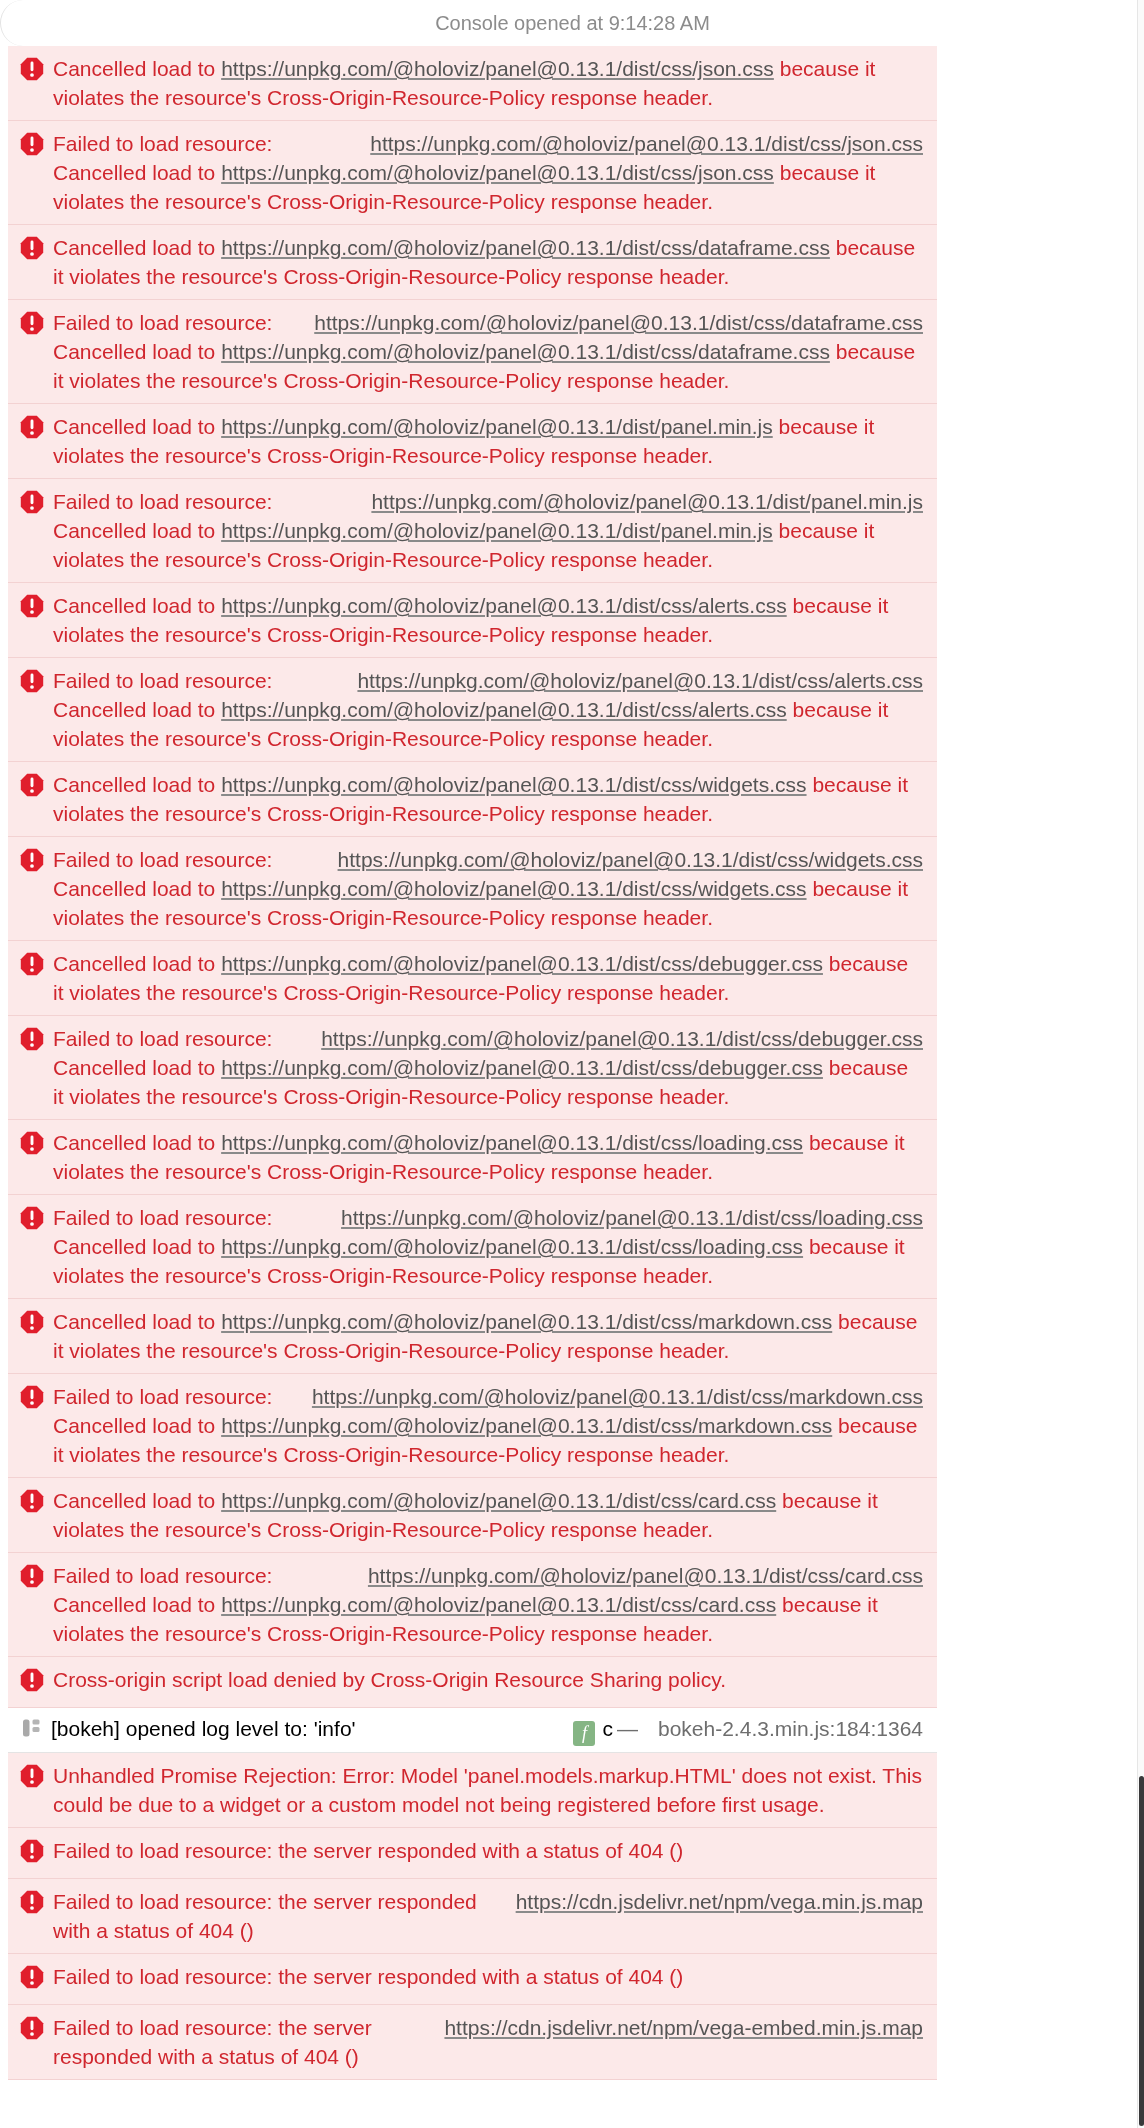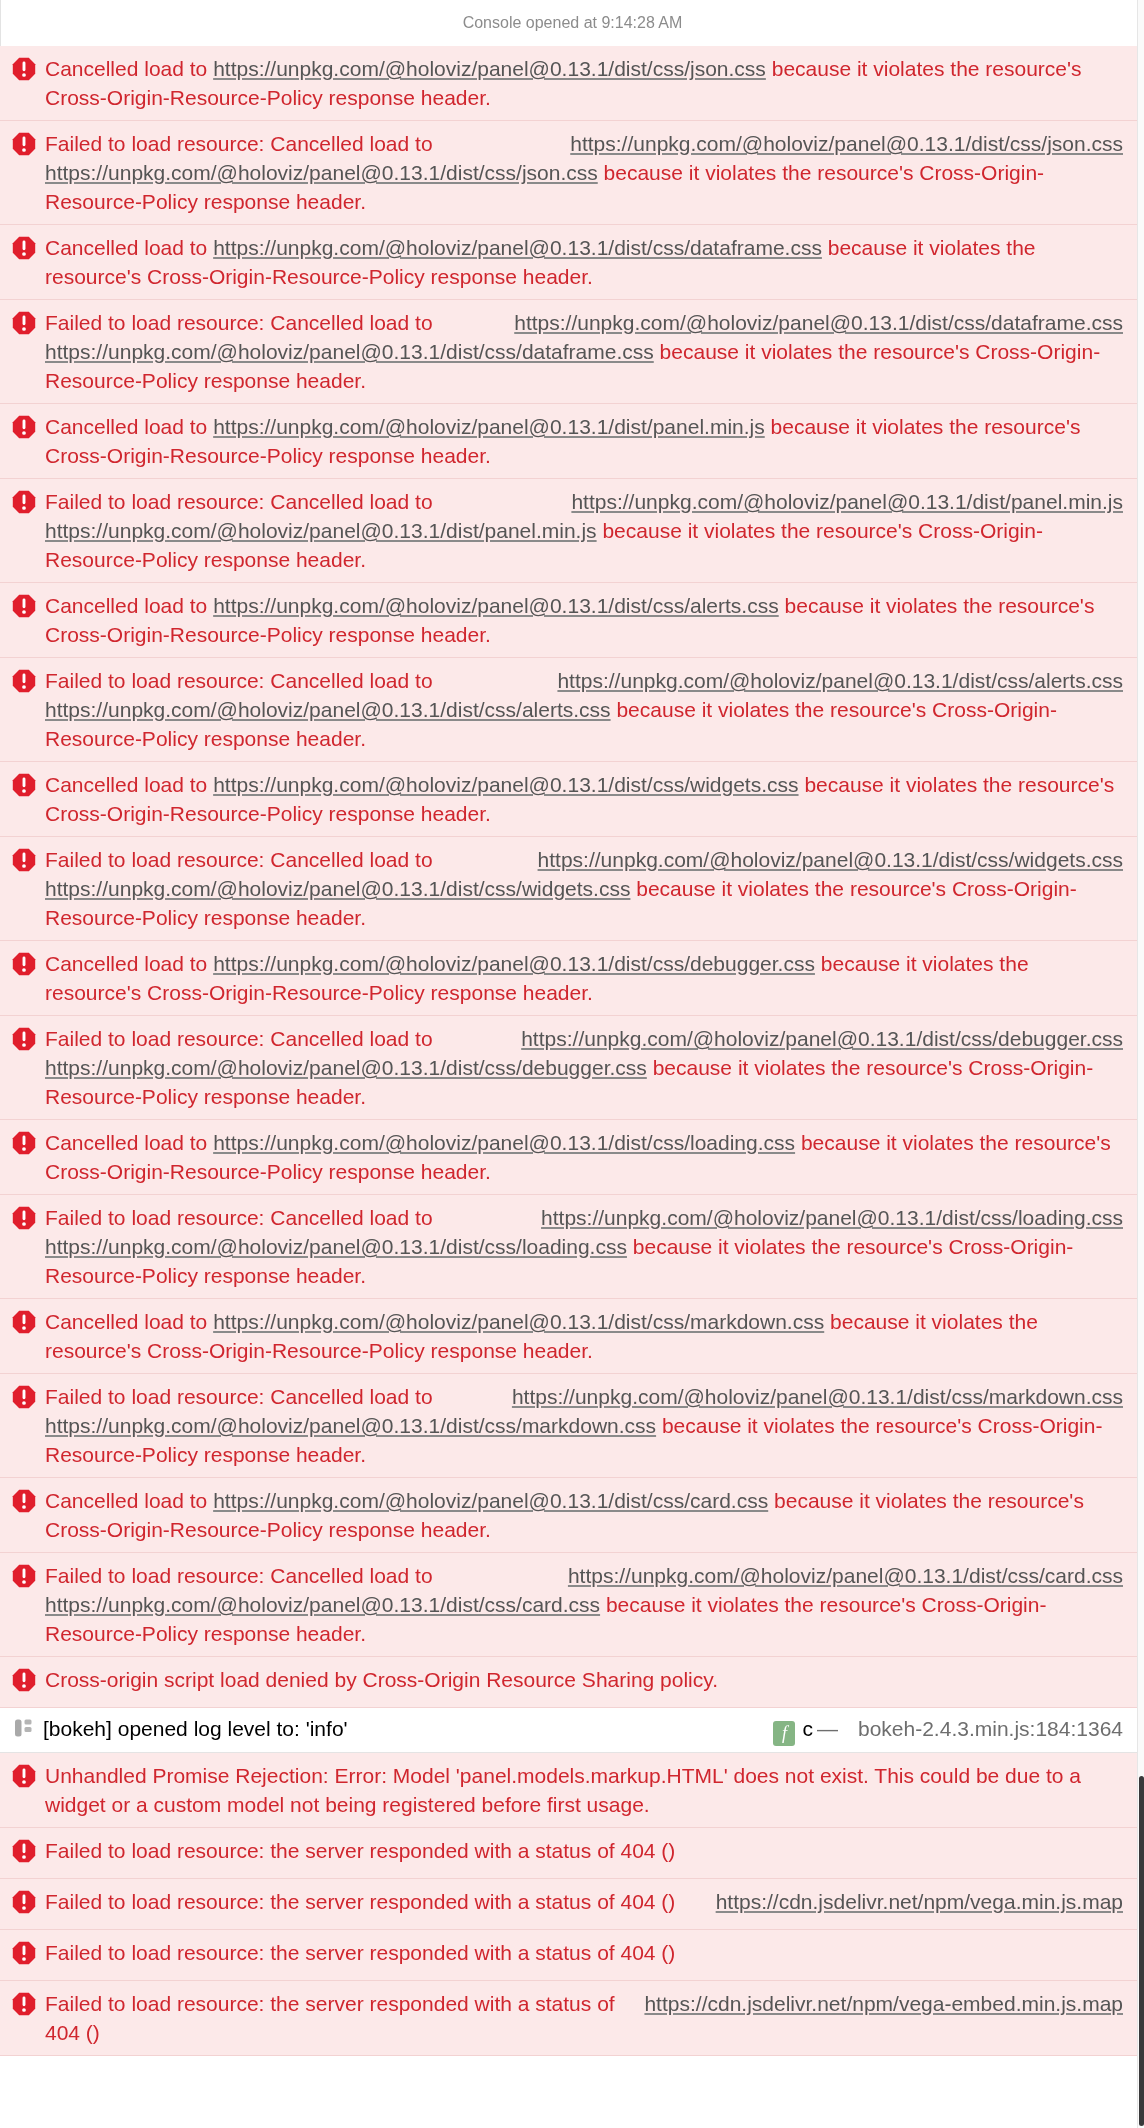--- a/index.html
+++ b/index.html
@@ -18,24 +18,24 @@
   html,body{margin:0;padding:0;}
   body{
     width:1144px;height:2128px;
     background:#ffffff;
     font-family:"Liberation Sans","DejaVu Sans",sans-serif;
     overflow:hidden;position:relative;
   }
   .console{position:relative;width:1144px;height:2128px;}
   .console-header{
     height:46px;line-height:46px;text-align:center;
-    font-size:16px;color:var(--header-text);
-    background:#ffffff;border-left:1px solid #e3e3e3;
-  }
-  .rows{width:1137px;}
+    font-size:20px;color:var(--header-text);
+    background:#ffffff;border-left:1px solid #e3e3e3;border-radius:23px;
+  }
+  .rows{width:937px;padding-left:8px;}
   .row{
     display:flex;align-items:flex-start;
     padding:8px 14px 8px 12px;
     border-bottom:1px solid var(--error-divider);
     font-size:21px;line-height:29px;
   }
   .row.error{background:var(--error-bg);color:var(--error-text);}
   .row.log{
     background:#ffffff;color:var(--log-text);
     border-bottom:1px solid #e4e4e4;

